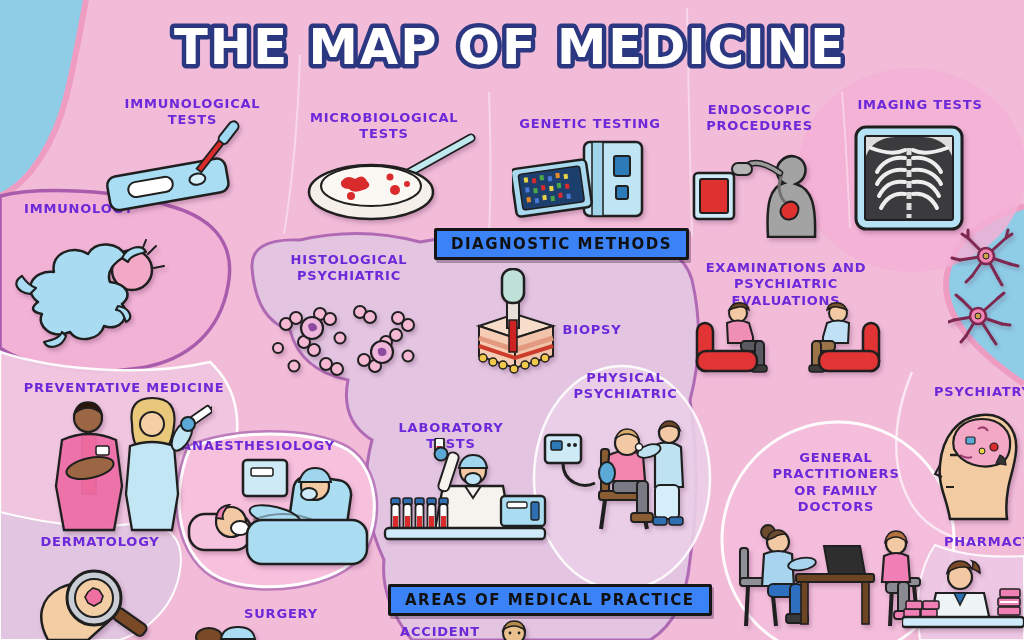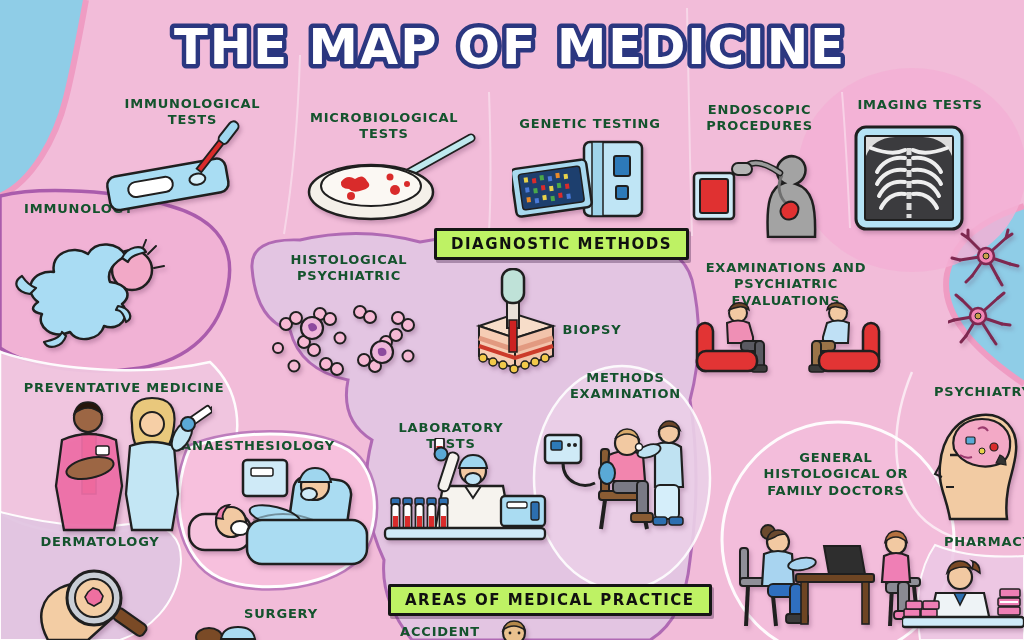--- a/index.html
+++ b/index.html
@@ -3,24 +3,24 @@
 <meta charset="utf-8">
 <style>
   html,body{margin:0;padding:0;background:#666;}
   .poster{position:relative;width:1024px;height:640px;overflow:hidden;background:#8fcde7;
           font-family:"DejaVu Sans",sans-serif;}
   .bg{position:absolute;left:0;top:0;}
   .title-svg{position:absolute;left:160px;top:12px;}
   .title-text{font-family:"DejaVu Sans",sans-serif;font-weight:700;font-size:50px;
               fill:#ffffff;stroke:#2b3780;stroke-width:9px;paint-order:stroke;
               stroke-linejoin:round;letter-spacing:2px;}
-  .lbl{position:absolute;font:700 13px/1.25 "DejaVu Sans",sans-serif;color:#14532d;
+  .lbl{position:absolute;font:700 13px/1.25 "DejaVu Sans",sans-serif;color:#6d28d9;
        letter-spacing:.8px;text-align:center;}
   .icon{position:absolute;filter:drop-shadow(2px 3px 2px rgba(90,40,80,.28));}
-  .section-box{position:absolute;background:#bef264;border:3px solid #151515;border-radius:2px;
+  .section-box{position:absolute;background:#3b82f6;border:3px solid #151515;border-radius:2px;
        padding:4px 14px;font:700 15px/1.2 "DejaVu Sans",sans-serif;letter-spacing:1.5px;
        color:#101010;box-shadow:2px 3px 0 rgba(60,30,70,.35);white-space:nowrap;}
 </style>
 </head>
 <body>
 
 <div class="poster">
 
   <svg class="bg" width="1024" height="640" viewBox="0 0 1024 640">
     <rect x="0" y="0" width="1024" height="640" fill="#8fcde7"></rect>
@@ -68,25 +68,25 @@
   <div class="lbl" style="left:100px;top:96px;width:185px;">IMMUNOLOGICAL TESTS</div>
   <div class="lbl" style="left:310px;top:110px;width:148px;">MICROBIOLOGICAL TESTS</div>
   <div class="lbl" style="left:505px;top:116px;width:170px;">GENETIC TESTING</div>
   <div class="lbl" style="left:697px;top:102px;width:125px;">ENDOSCOPIC PROCEDURES</div>
   <div class="lbl" style="left:850px;top:97px;width:140px;">IMAGING TESTS</div>
   <div class="lbl" style="left:14px;top:201px;width:130px;">IMMUNOLOGY</div>
   <div class="lbl" style="left:278px;top:252px;width:142px;">HISTOLOGICAL PSYCHIATRIC</div>
   <div class="lbl" style="left:552px;top:278px;width:80px;margin-top:44px;">BIOPSY</div>
   <div class="lbl" style="left:686px;top:260px;width:200px;">EXAMINATIONS AND PSYCHIATRIC EVALUATIONS</div>
   <div class="lbl" style="left:18px;top:380px;width:212px;">PREVENTATIVE MEDICINE</div>
-  <div class="lbl" style="left:568px;top:370px;width:115px;">METHODS EXAMINATION</div>
+  <div class="lbl" style="left:568px;top:370px;width:115px;">PHYSICAL PSYCHIATRIC</div>
   <div class="lbl" style="left:934px;top:384px;width:110px;text-align:left;">PSYCHIATRY</div>
   <div class="lbl" style="left:179px;top:438px;width:158px;">ANAESTHESIOLOGY</div>
   <div class="lbl" style="left:372px;top:420px;width:158px;">LABORATORY TESTS</div>
-  <div class="lbl" style="left:760px;top:450px;width:152px;">GENERAL HISTOLOGICAL OR FAMILY DOCTORS</div>
+  <div class="lbl" style="left:760px;top:450px;width:152px;">GENERAL PRACTITIONERS OR FAMILY DOCTORS</div>
   <div class="lbl" style="left:36px;top:534px;width:128px;">DERMATOLOGY</div>
   <div class="lbl" style="left:944px;top:534px;width:100px;text-align:left;">PHARMACY</div>
   <div class="lbl" style="left:236px;top:606px;width:90px;">SURGERY</div>
   <div class="lbl" style="left:384px;top:624px;width:112px;">ACCIDENT AND</div>
 
   <svg class="icon" style="left:90px;top:115px;" width="170" height="100" viewBox="0 0 170 100">
     <g transform="rotate(-10 80 70)">
       <rect x="18" y="52" width="120" height="34" rx="9" fill="#a9ddf3" stroke="#1f1f1f" stroke-width="2.5"></rect>
       <rect x="38" y="61" width="45" height="15" rx="7.5" fill="#ffffff" stroke="#1f1f1f" stroke-width="2"></rect>
       <ellipse cx="108" cy="69" rx="8" ry="5.5" fill="#d8f0fa" stroke="#1f1f1f" stroke-width="2"></ellipse>

